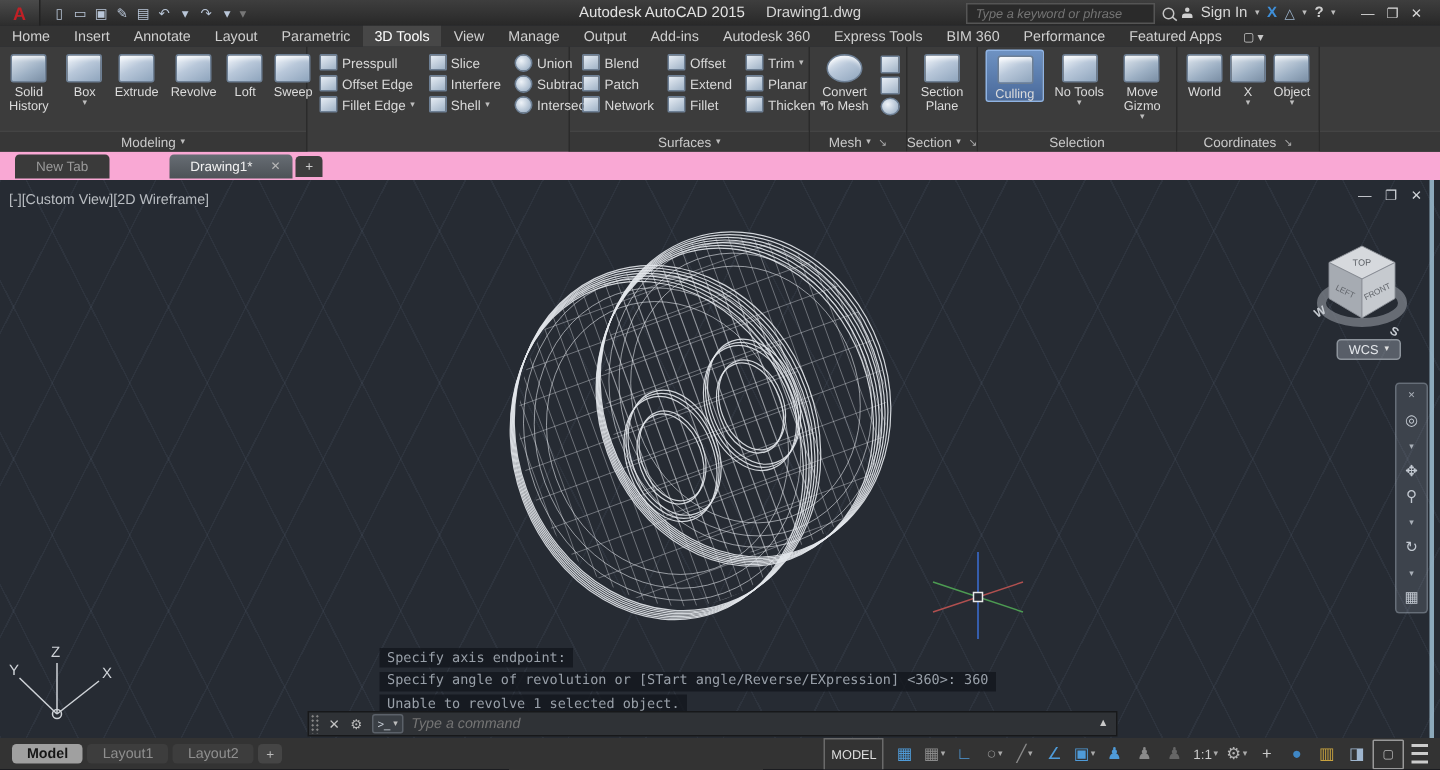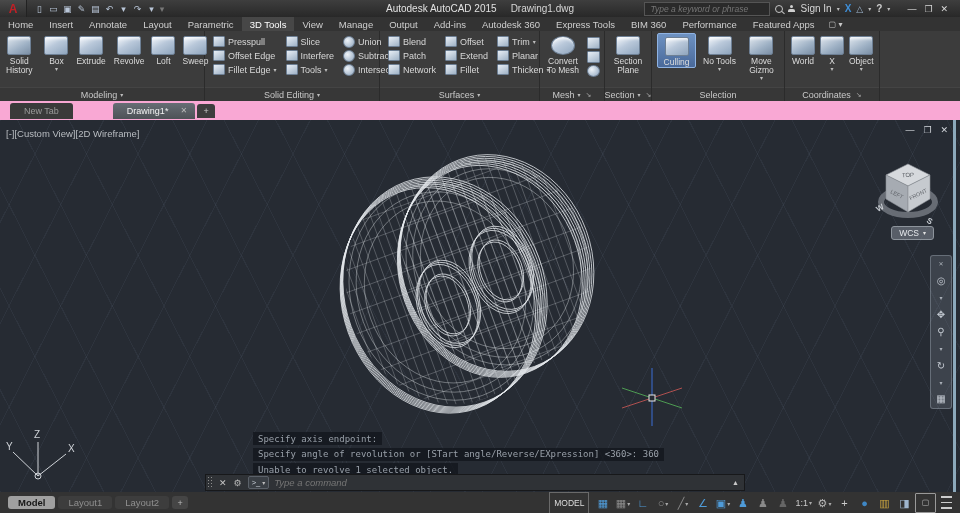--- a/index.html
+++ b/index.html
@@ -276,42 +276,38 @@
           <div class="srow">
               <span class="sic"></span>
               <span>Slice</span>
             </div>
           <div class="srow">
               <span class="sic"></span>
               <span>Interfere</span>
             </div>
           <div class="srow">
               <span class="sic"></span>
-              <span>Tools</span>
+              <span>Shell</span>
               <span class="arr">▾</span>
             </div>
         </div>
         <div class="scol">
           <div class="srow">
               <span class="sic round"></span>
               <span>Union</span>
             </div>
           <div class="srow">
               <span class="sic round"></span>
               <span>Subtract</span>
             </div>
           <div class="srow">
               <span class="sic round"></span>
               <span>Intersect</span>
             </div>
         </div>
-      </div>
-      <div class="panel-label">
-        <span>Solid Editing</span>
-          <span class="arr">▾</span>
       </div>
     </div>
 
     <div class="panel" style="width:160px">
       <div class="panel-body" style="gap:9px;padding-left:8px">
         <div class="scol">
           <div class="srow">
               <span class="sic"></span>
               <span>Blend</span>
             </div>

